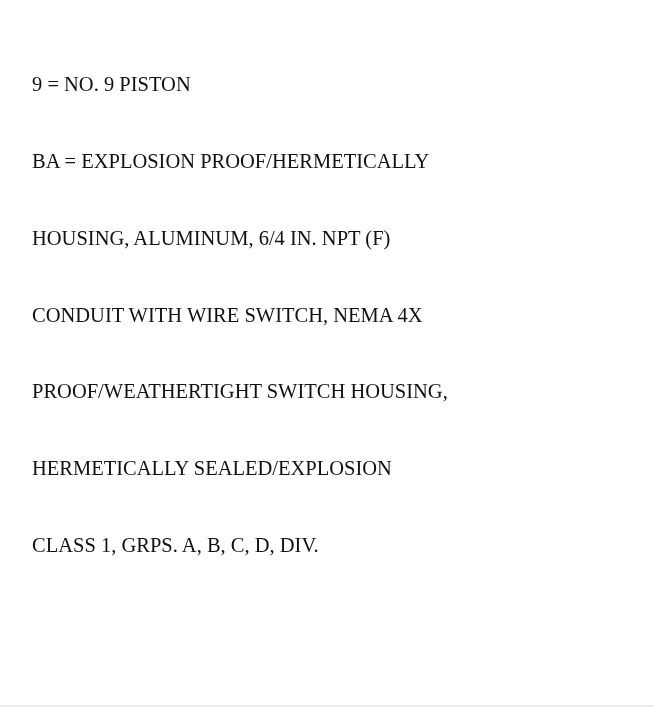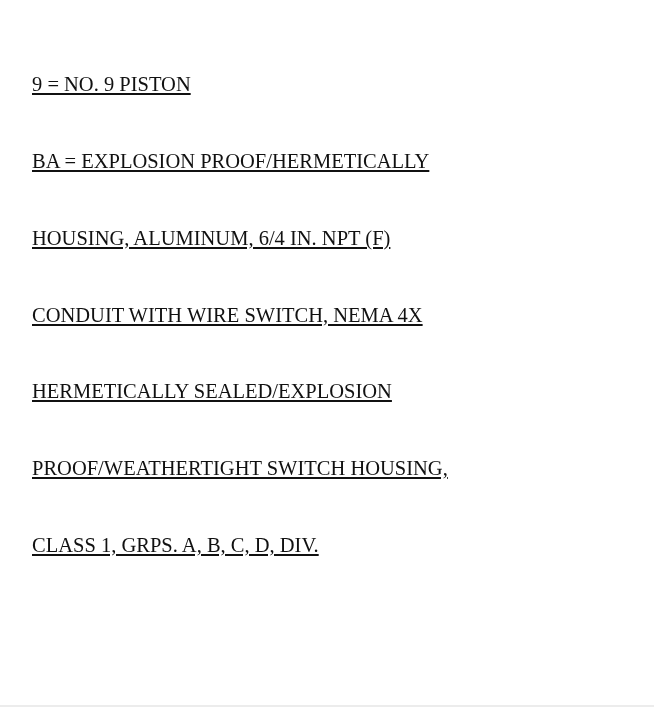--- a/index.html
+++ b/index.html
@@ -7,36 +7,36 @@
     .doc {
       position: absolute;
       left: 32px;
       top: 21px;
       font-family: "Liberation Serif", serif;
       font-size: 20.5px;
       line-height: 25.6px;
       color: #111111;
       white-space: pre;
     }
-    .line { display: block; height: 25.6px; text-decoration: underline; }
+    .line { display: block; height: 25.6px; }
     .bottom-rule {
       position: absolute; left: 0; right: 0; bottom: 0; height: 2px;
       background: #ececec;
     }
   </style>
 </head>
 <body>
 
 <div class="doc">
   <span class="line">9 = NO. 9 PISTON</span>
   <span class="line">BA = EXPLOSION PROOF/HERMETICALLY</span>
   <span class="line">HOUSING, ALUMINUM, 6/4 IN. NPT (F)</span>
   <span class="line">CONDUIT WITH WIRE SWITCH, NEMA 4X</span>
+  <span class="line">PROOF/WEATHERTIGHT SWITCH HOUSING,</span>
   <span class="line">HERMETICALLY SEALED/EXPLOSION</span>
-  <span class="line">PROOF/WEATHERTIGHT SWITCH HOUSING,</span>
   <span class="line">CLASS 1, GRPS. A, B, C, D, DIV.</span>
   
   
   
   
   
   
   
   
   

